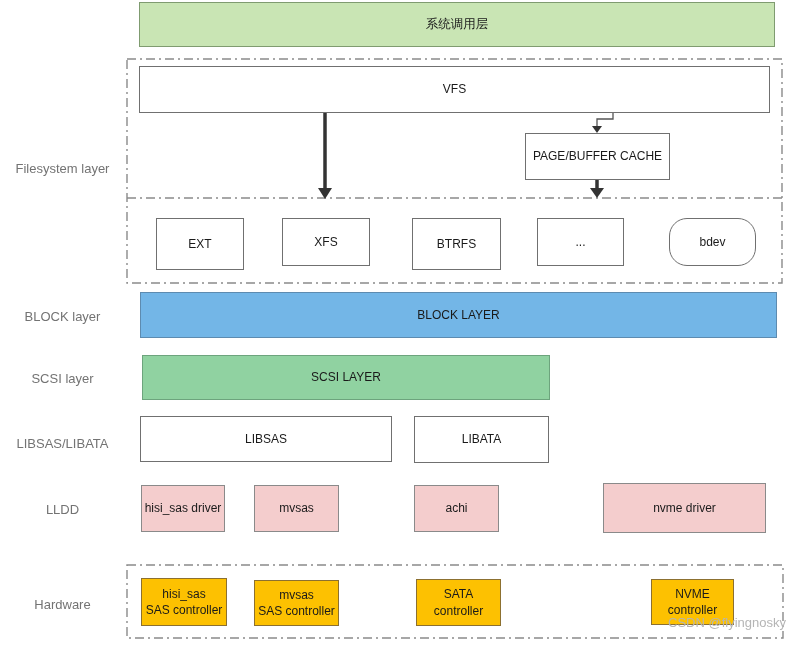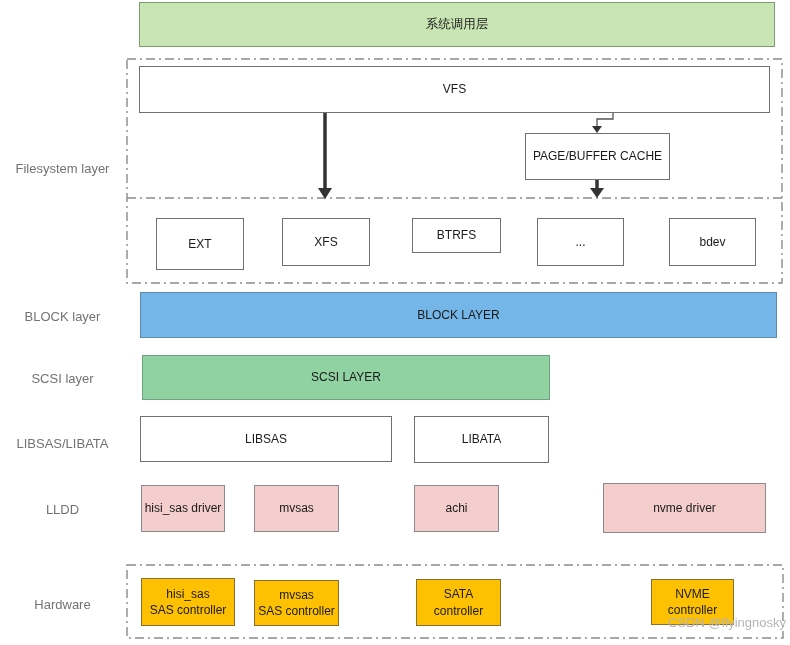--- a/index.html
+++ b/index.html
@@ -56,37 +56,37 @@
   <div class="side-label" style="top:502px;">LLDD</div>
   <div class="side-label" style="top:597px;">Hardware</div>
 
   <div class="box syscall" style="left:139px;top:2px;width:636px;height:45px;">系统调用层</div>
 
   <div class="box" style="left:139px;top:66px;width:631px;height:47px;">VFS</div>
   <div class="box" style="left:525px;top:133px;width:145px;height:47px;">PAGE/BUFFER CACHE</div>
 
   <div class="box" style="left:156px;top:218px;width:88px;height:52px;">EXT</div>
   <div class="box" style="left:282px;top:218px;width:88px;height:48px;">XFS</div>
-  <div class="box" style="left:412px;top:218px;width:89px;height:35px;">BTRFS</div>
+  <div class="box" style="left:412px;top:218px;width:89px;height:52px;">BTRFS</div>
   <div class="box" style="left:537px;top:218px;width:87px;height:48px;">...</div>
-  <div class="box" style="left:669px;top:218px;width:87px;height:48px;">bdev</div>
+  <div class="box" style="left:669px;top:218px;width:87px;height:48px;border-radius:18px;">bdev</div>
 
   <div class="box blockfill" style="left:140px;top:292px;width:637px;height:46px;">BLOCK LAYER</div>
 
   <div class="box scsifill" style="left:142px;top:355px;width:408px;height:45px;">SCSI LAYER</div>
 
   <div class="box" style="left:140px;top:416px;width:252px;height:46px;">LIBSAS</div>
   <div class="box" style="left:414px;top:416px;width:135px;height:47px;">LIBATA</div>
 
   <div class="box pink" style="left:141px;top:485px;width:84px;height:47px;">hisi_sas driver</div>
   <div class="box pink" style="left:254px;top:485px;width:85px;height:47px;">mvsas</div>
   <div class="box pink" style="left:414px;top:485px;width:85px;height:47px;">achi</div>
   <div class="box pink" style="left:603px;top:483px;width:163px;height:50px;">nvme driver</div>
 
-  <div class="box orange two-line" style="left:141px;top:578px;width:94px;height:48px;">hisi_sas
+  <div class="box orange two-line" style="left:141px;top:578px;width:86px;height:48px;">hisi_sas
 SAS controller</div>
   <div class="box orange two-line" style="left:254px;top:580px;width:85px;height:46px;">mvsas
 SAS controller</div>
   <div class="box orange two-line" style="left:416px;top:579px;width:85px;height:47px;">SATA
 controller</div>
   <div class="box orange two-line" style="left:651px;top:579px;width:83px;height:46px;">NVME
 controller</div>
 
   <div class="watermark">CSDN @flyingnosky</div>
 

